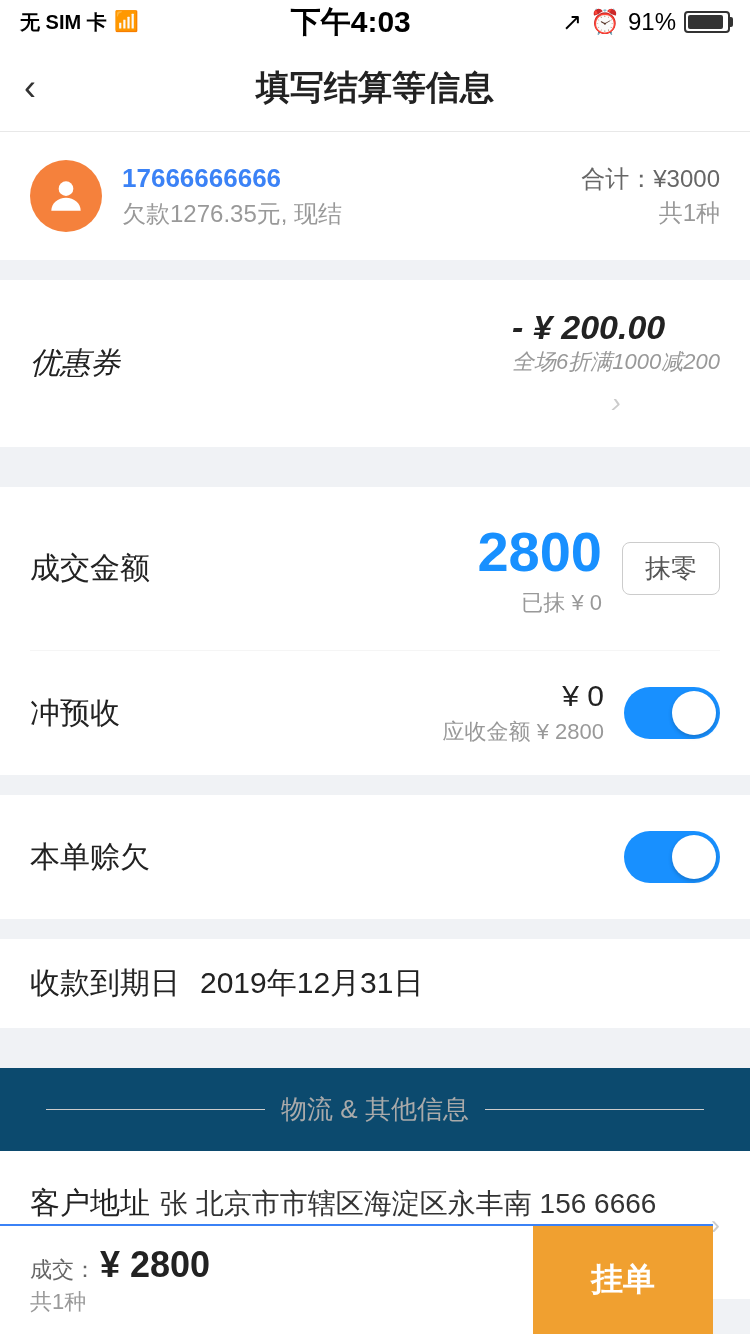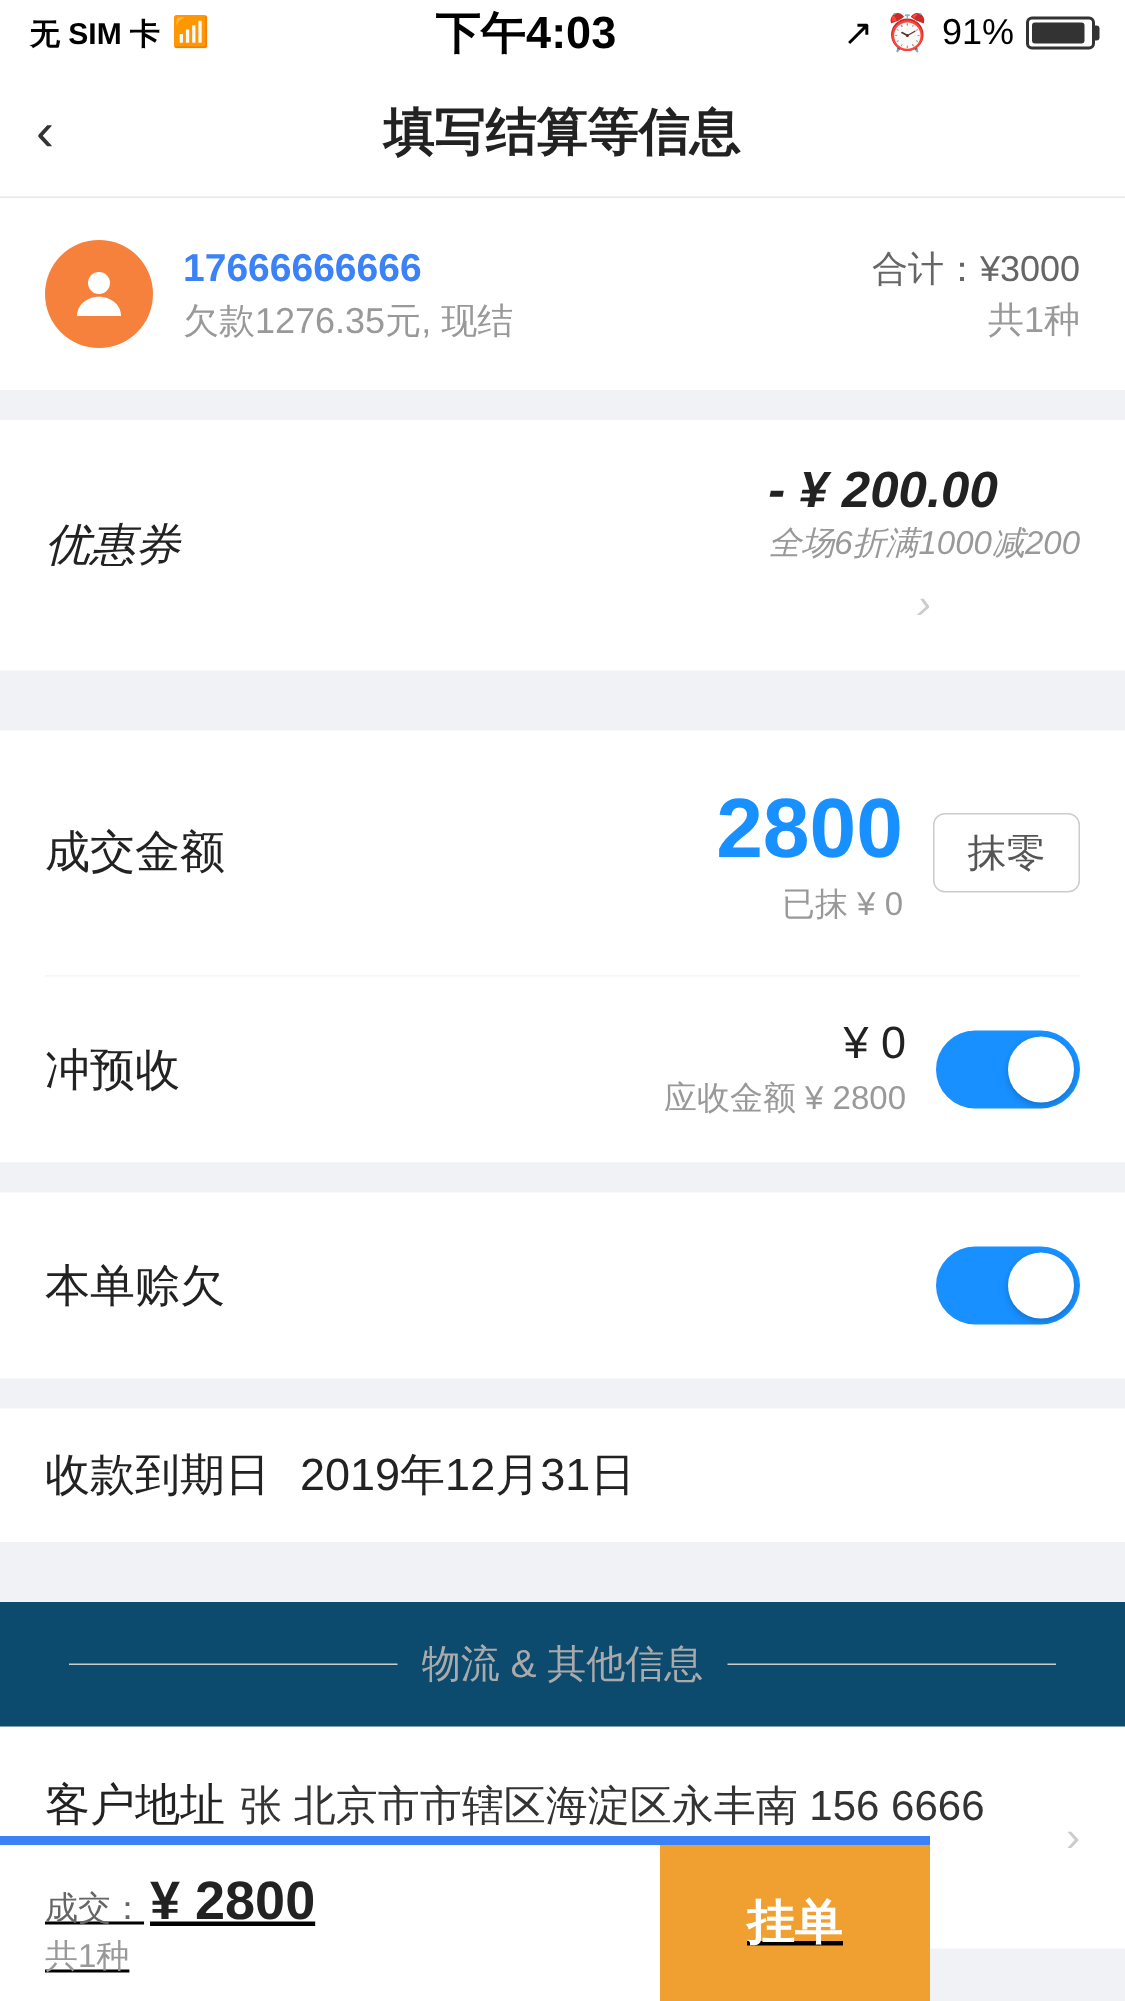--- a/index.html
+++ b/index.html
@@ -235,26 +235,25 @@
     
     .empty-area {
       background: #f0f2f5;
       height: 160px;
     }
 
     
     .bottom-bar {
       position: fixed;
       bottom: 0;
-      width: 620px;
+      width: 713px;
       height: 110px;
       display: flex;
       background: #fff;
-      border-top: 6px solid #3b82f6;
-      text-decoration: underline;
+      border-top: 2px solid #3b82f6;
     }
     .bottom-summary {
       display: flex;
       flex-direction: column;
       justify-content: center;
       padding: 0 30px;
       flex: 1;
     }
     .summary-amount { font-size: 36px; font-weight: 700; color: #222; }
     .summary-label { font-size: 22px; color: #666; margin-bottom: 2px; }

